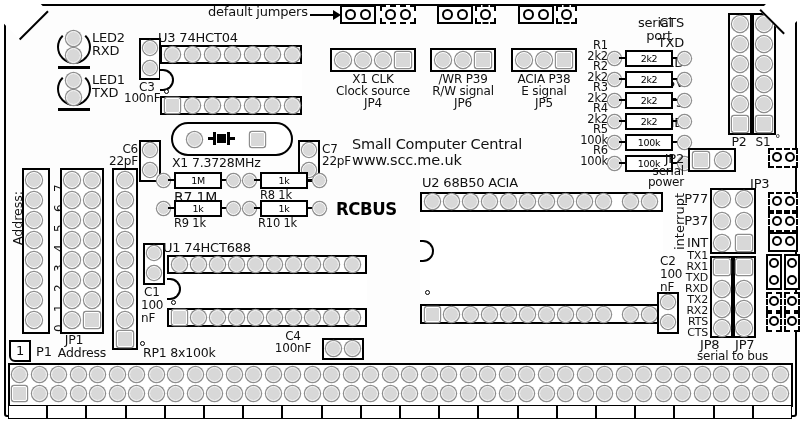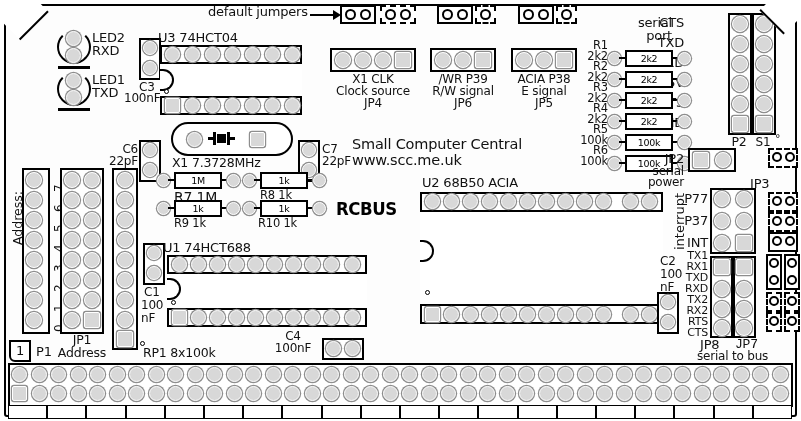--- a/index.html
+++ b/index.html
@@ -551,21 +551,21 @@
   <div class="pad sq" style="left:714px; top:259px; width:16px; height:16px;"></div>
   <div class="pad sq" style="left:736px; top:259px; width:16px; height:16px;"></div>
   <div class="pad" style="left:714px; top:281px; width:16px; height:16px;"></div>
   <div class="pad" style="left:736px; top:281px; width:16px; height:16px;"></div>
   <div class="pad" style="left:714px; top:301px; width:16px; height:16px;"></div>
   <div class="pad" style="left:736px; top:301px; width:16px; height:16px;"></div>
   <div class="pad" style="left:714px; top:320px; width:16px; height:16px;"></div>
   <div class="pad" style="left:736px; top:320px; width:16px; height:16px;"></div>
 
   <div class="t" style="left:700px; top:338px; font-size:13px;">JP8</div>
-  <div class="t" style="left:735px; top:338px; font-size:13px;font-family:Liberation Mono, monospace;">JP7</div>
+  <div class="t" style="left:735px; top:338px; font-size:13px;">JP7</div>
   <div class="t" style="left:697px; top:350px; font-size:12px;">serial to bus</div>
 
   <div class="vert" style="left:10px; top:245px; font-size:12.5px;">Address:</div>
   <div class="vert" style="left:20px; top:192px; font-size:12px;">7</div>
   <div class="vert" style="left:20px; top:212px; font-size:12px;">6</div>
   <div class="vert" style="left:20px; top:232px; font-size:12px;">5</div>
   <div class="vert" style="left:20px; top:252px; font-size:12px;">4</div>
   <div class="vert" style="left:20px; top:272px; font-size:12px;">3</div>
   <div class="vert" style="left:20px; top:292px; font-size:12px;">2</div>
   <div class="vert" style="left:20px; top:312px; font-size:12px;">1</div>
@@ -600,21 +600,21 @@
   <div class="pad" style="left:64px; top:232px; width:16px; height:16px;"></div>
   <div class="pad" style="left:84px; top:232px; width:16px; height:16px;"></div>
   <div class="pad" style="left:64px; top:252px; width:16px; height:16px;"></div>
   <div class="pad" style="left:84px; top:252px; width:16px; height:16px;"></div>
   <div class="pad" style="left:64px; top:272px; width:16px; height:16px;"></div>
   <div class="pad" style="left:84px; top:272px; width:16px; height:16px;"></div>
   <div class="pad" style="left:64px; top:292px; width:16px; height:16px;"></div>
   <div class="pad" style="left:84px; top:292px; width:16px; height:16px;"></div>
   <div class="pad" style="left:64px; top:312px; width:16px; height:16px;"></div>
   <div class="pad sq" style="left:84px; top:312px; width:16px; height:16px;"></div>
-  <div class="t c" style="left:60px; top:334px; width:44px; font-size:12.5px;">JP1</div>
+  <div class="t c" style="left:52px; top:334px; width:44px; font-size:12.5px;">JP1</div>
   <div class="t c" style="left:48px; top:347px; width:68px; font-size:12.5px;">Address</div>
 
   <div class="hdr" style="left:112px; top:168px; width:26px; height:182px;"></div>
   <div class="pad" style="left:117px; top:172px; width:16px; height:16px;"></div>
   <div class="pad" style="left:117px; top:192px; width:16px; height:16px;"></div>
   <div class="pad" style="left:117px; top:212px; width:16px; height:16px;"></div>
   <div class="pad" style="left:117px; top:232px; width:16px; height:16px;"></div>
   <div class="pad" style="left:117px; top:252px; width:16px; height:16px;"></div>
   <div class="pad" style="left:117px; top:272px; width:16px; height:16px;"></div>
   <div class="pad" style="left:117px; top:292px; width:16px; height:16px;"></div>

